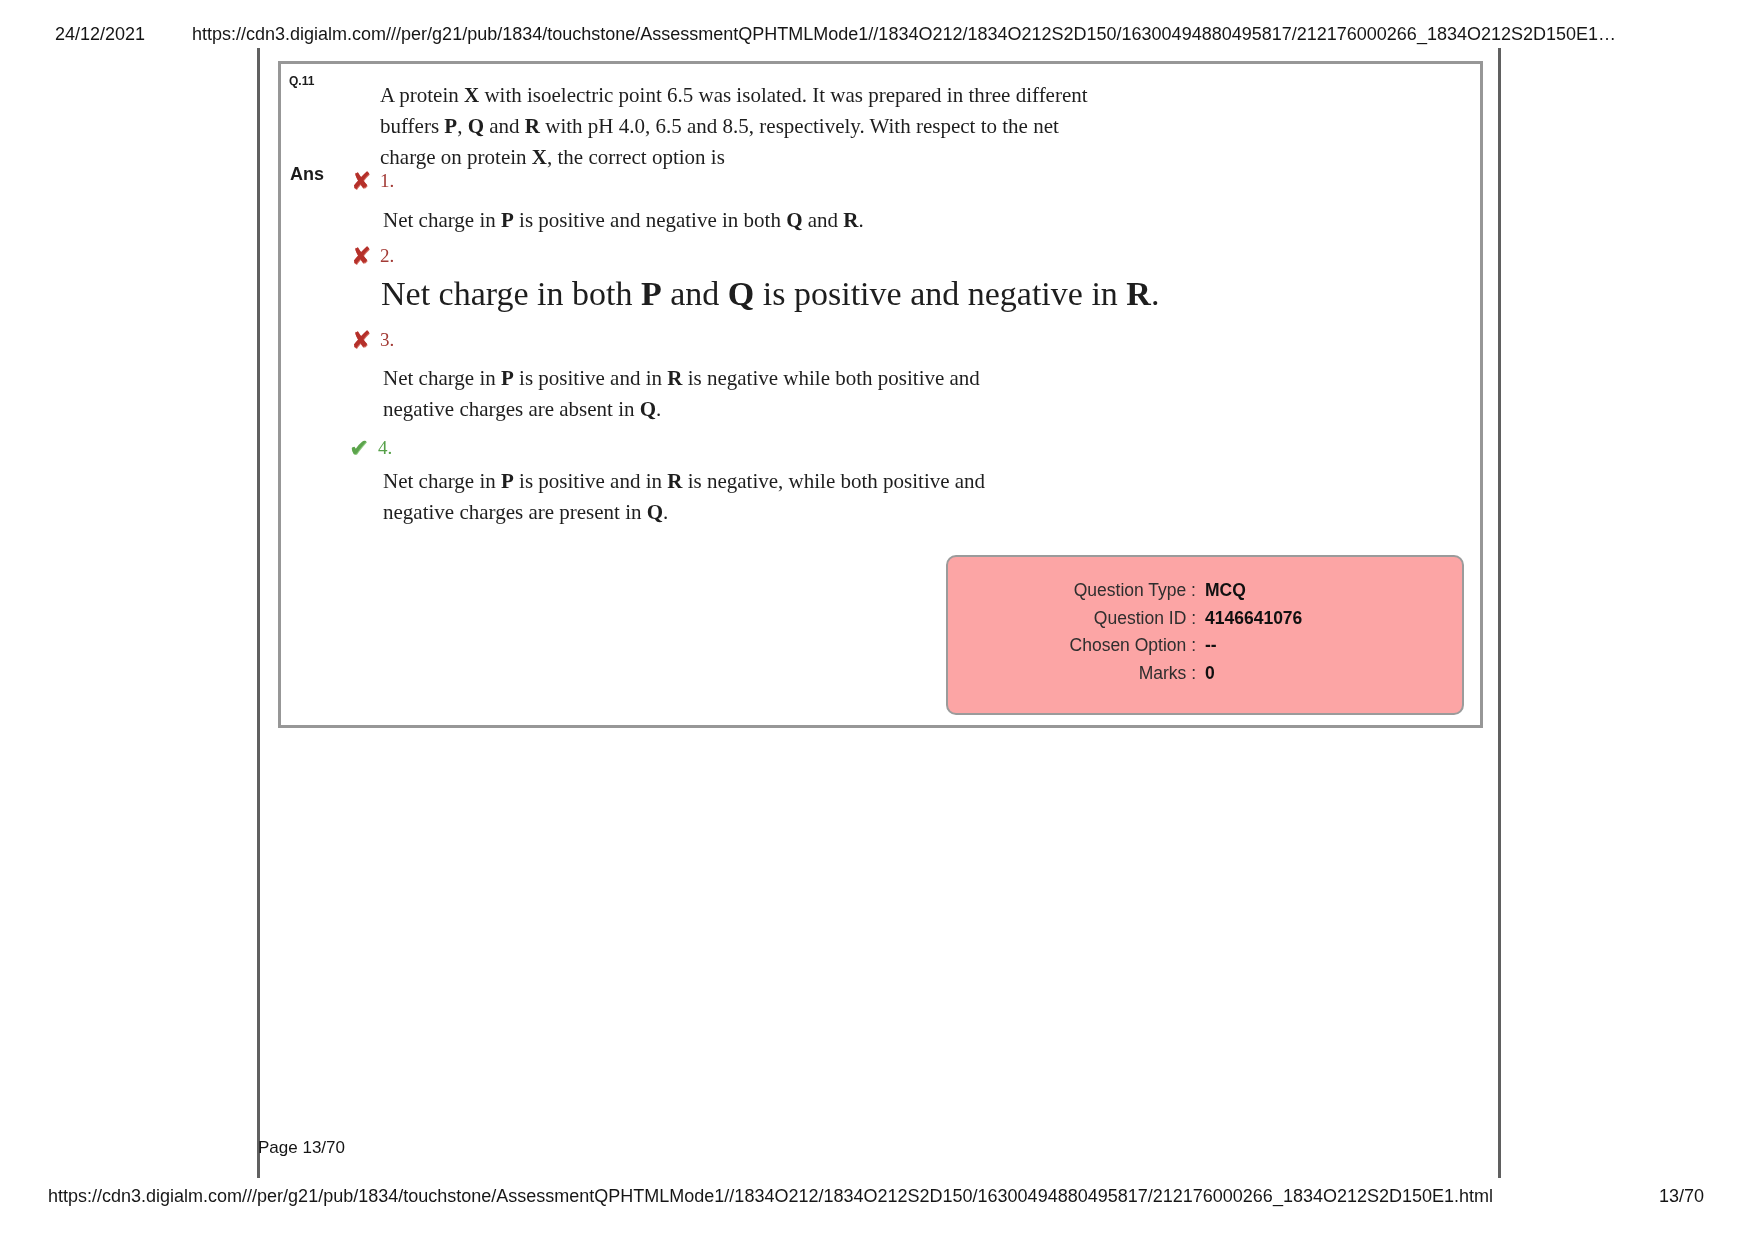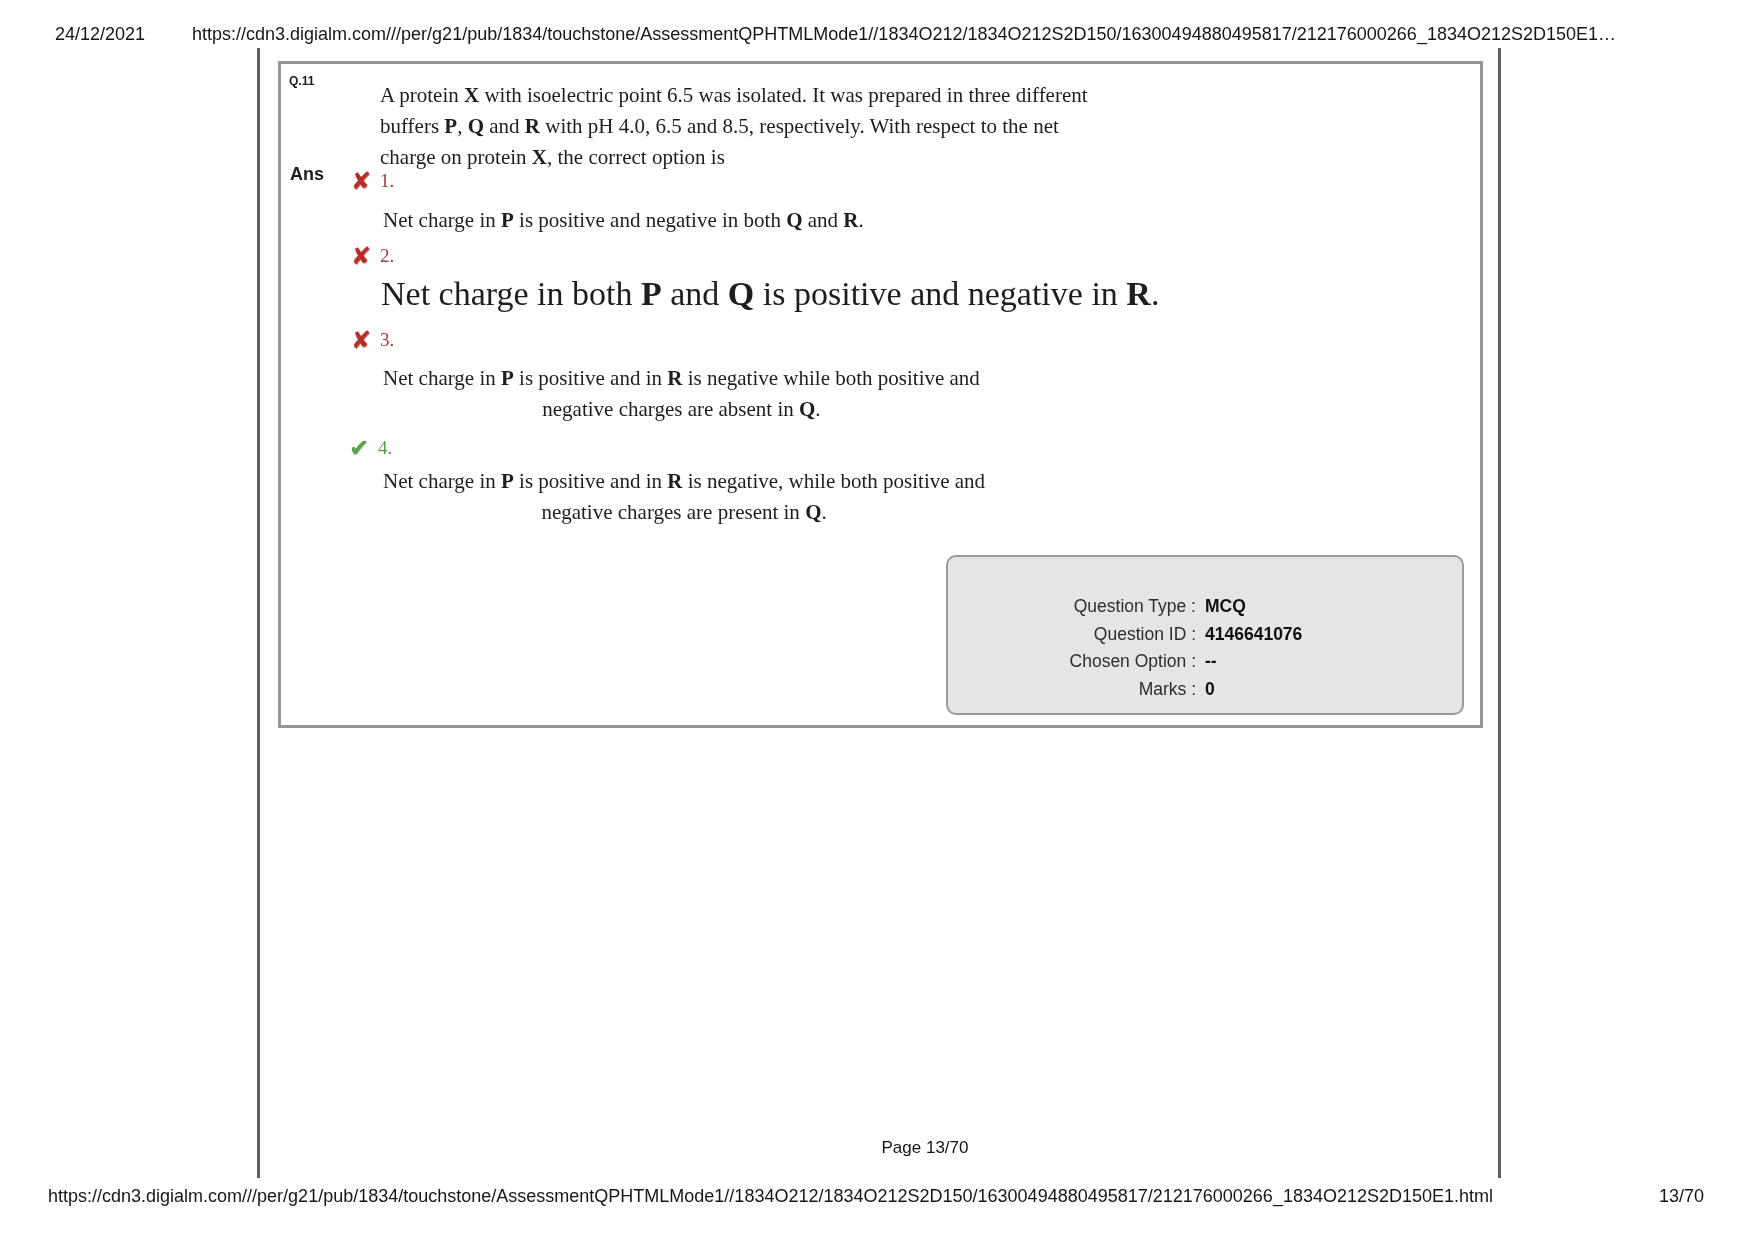--- a/index.html
+++ b/index.html
@@ -18,43 +18,43 @@
   
   .qbox{position:absolute;left:278px;top:61px;width:1205px;height:667px;
         border:3px solid #979797;background:#fff;box-sizing:border-box;}
   .qnum{position:absolute;left:8px;top:10px;font-size:12px;font-weight:bold;color:#1c1c1c;}
   .anslbl{position:absolute;left:9px;top:100px;font-size:18px;font-weight:bold;color:#1c1c1c;}
 
   .serif{font-family:"Liberation Serif",serif;color:#1e1e1e;margin-left:36px;}
   .qtext{position:absolute;left:63px;top:16px;font-size:21px;line-height:31px;}
 
   .opt-head{position:absolute;display:flex;align-items:center;gap:9px;}
-  .opt-text{position:absolute;font-size:21px;line-height:31px;text-align:center;}
+  .opt-text{position:absolute;font-size:21px;line-height:31px;}
   .icon{font-family:"DejaVu Sans",sans-serif;font-size:24px;line-height:1;font-weight:bold;}
   .cross{color:#b5302a;text-shadow:0.5px 0.5px 0 #d46a5f;}
   .check{color:#5ca44c;text-shadow:0.5px 0.5px 0 #8cc97e;}
   .opt-num{font-family:"Liberation Serif",serif;font-size:19px;}
   .num-red{color:#a33b36;}
   .num-green{color:#55a048;}
 
   .oh1{left:70px;top:105px;}  .ot1{left:66px;top:141px;}
   .oh2{left:70px;top:180px;}  .ot2{left:64px;top:211px;font-size:34px;line-height:38px;}
   .oh3{left:70px;top:264px;}  .ot3{left:66px;top:299px;}
   .oh4{left:68px;top:372px;}  .ot4{left:66px;top:402px;}
 
   
   .infobox{position:absolute;left:665px;top:491px;width:518px;height:160px;
            border:2px solid #9b9b9b;border-radius:10px;box-sizing:border-box;
-           padding-top:36px;background:#e5e5e5;}
+           padding-top:20px;background:#fca5a5;}
   .inforow{display:flex;line-height:27.5px;font-size:17.5px;color:#2e2e2e;}
   .inforow .lbl{flex:0 0 248px;text-align:right;white-space:pre;}
   .inforow .val{margin-left:9px;font-weight:bold;color:#101010;}
 
   
-  .pageno{position:absolute;left:258px;top:1138px;width:1334px;text-align:center;font-size:17px;}
+  .pageno{position:absolute;left:258px;top:1138px;width:1334px;text-align:left;font-size:17px;}
   .ftr-url{position:absolute;left:48px;top:1186px;font-size:18px;white-space:nowrap;color:#161616;}
   .ftr-page{position:absolute;right:50px;top:1186px;font-size:18px;}
   .tline b{font-weight:bold;}
 </style>
 </head>
 <body>
 
 <div class="page">
 
   <div class="hdr-date">24/12/2021</div>

